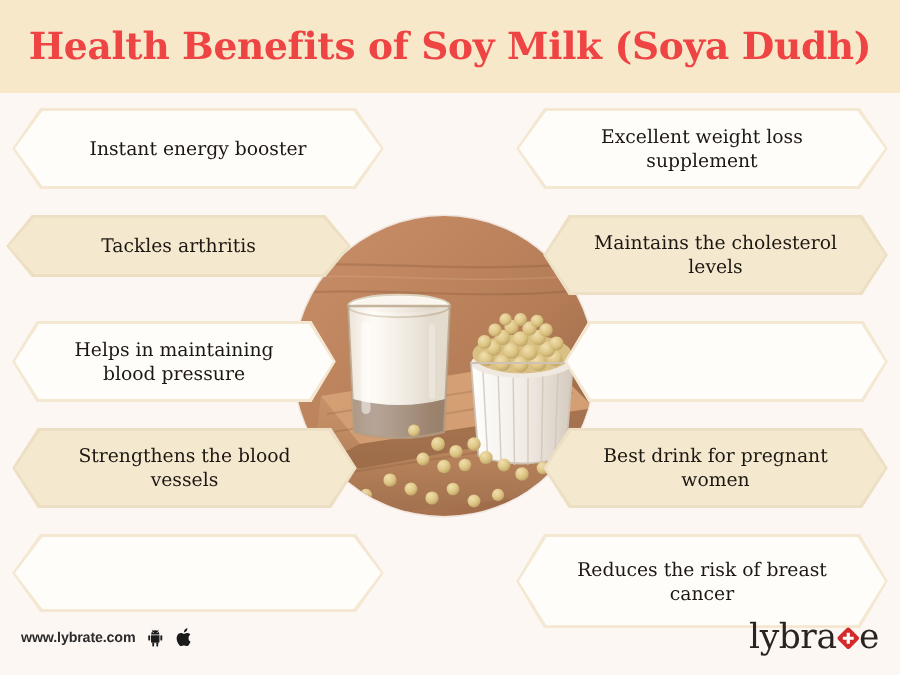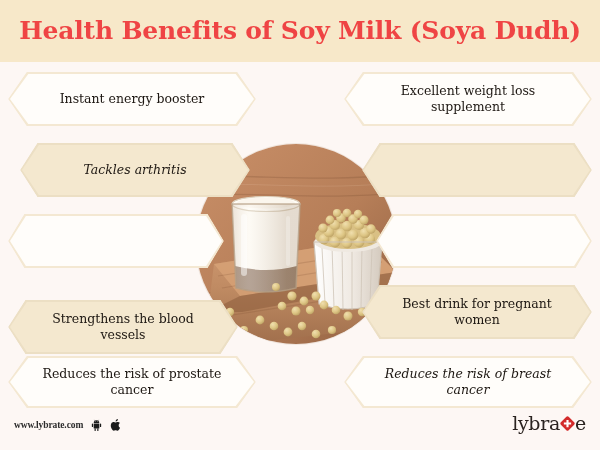--- a/index.html
+++ b/index.html
@@ -92,62 +92,62 @@
     z-index: 2;
     font-family: "DejaVu Serif", serif;
     font-size: 12.5px;
     font-weight: normal;
     line-height: 1.28;
     color: #1d1712;
   }
 
   
   #banner-l1 { left: 8px;  top: 72px;  width: 248px; height: 54px; justify-content: center; }
-  #banner-l2 { left: 20px;  top: 143px; width: 230px; height: 54px; font-style: italic; }
+  #banner-l2 { left: 4px;  top: 143px; width: 230px; height: 42px; }
   #banner-l3 { left: 8px;  top: 214px; width: 216px; height: 54px; }
-  #banner-l4 { left: 8px;  top: 300px; width: 230px; height: 54px; }
+  #banner-l4 { left: 8px;  top: 285px; width: 230px; height: 54px; }
   #banner-l5 { left: 8px;  top: 356px; width: 248px; height: 52px; }
 
   
   #banner-r1 { left: 344px; top: 72px;  width: 248px; height: 54px; }
   #banner-r2 { left: 362px; top: 143px; width: 230px; height: 54px; }
   #banner-r3 { left: 376px; top: 214px; width: 216px; height: 54px; }
   #banner-r4 { left: 362px; top: 285px; width: 230px; height: 54px; }
-  #banner-r5 { left: 344px; top: 356px; width: 248px; height: 52px; font-style: italic; }
+  #banner-r5 { left: 344px; top: 356px; width: 248px; height: 63px; }
 
   
   #footer-left {
     position: absolute;
     left: 14px;
     top: 418px;
     display: flex;
     align-items: center;
     gap: 7px;
     z-index: 4;
   }
   #site-url {
-    font-family: Liberation Serif, serif;
+    font-family: Liberation Sans, sans-serif;
     font-size: 9.5px;
     font-weight: bold;
     color: #2b2b2b;
     letter-spacing: -0.1px;
   }
   .store-icon { display: block; }
 
   #footer-logo {
     position: absolute;
     right: 14px;
     top: 414px;
     display: flex;
     align-items: center;
     z-index: 4;
   }
   #footer-logo .logo-text {
     font-family: "DejaVu Serif", serif;
-    font-size: 19px;
+    font-size: 23px;
     color: #2a2320;
     letter-spacing: -0.3px;
     line-height: 1;
   }
   #logo-mark {
     position: relative;
     width: 15px;
     height: 15px;
     margin: 0 0px;
     display: inline-block;
@@ -307,40 +307,41 @@
   <div class="label">Instant energy booster</div>
 </div>
 <div class="banner beige" id="banner-l2">
   <div class="shade"></div>
   <div class="inner-fill"></div>
   <div class="label">Tackles arthritis</div>
 </div>
 <div class="banner light" id="banner-l3">
   <div class="shade"></div>
   <div class="inner-fill"></div>
+  <div class="label">Helps in maintaining blood pressure</div>
 </div>
 <div class="banner beige" id="banner-l4">
   <div class="shade"></div>
   <div class="inner-fill"></div>
   <div class="label">Strengthens the blood vessels</div>
 </div>
 <div class="banner light" id="banner-l5">
   <div class="shade"></div>
   <div class="inner-fill"></div>
-  <div class="label">Reduces the risk of prostate cancer</div>
 </div>
 
 <div class="banner light" id="banner-r1">
   <div class="shade"></div>
   <div class="inner-fill"></div>
   <div class="label">Excellent weight loss supplement</div>
 </div>
 <div class="banner beige" id="banner-r2">
   <div class="shade"></div>
   <div class="inner-fill"></div>
+  <div class="label">Maintains the cholesterol levels</div>
 </div>
 <div class="banner light" id="banner-r3">
   <div class="shade"></div>
   <div class="inner-fill"></div>
 </div>
 <div class="banner beige" id="banner-r4">
   <div class="shade"></div>
   <div class="inner-fill"></div>
   <div class="label">Best drink for pregnant women</div>
 </div>

